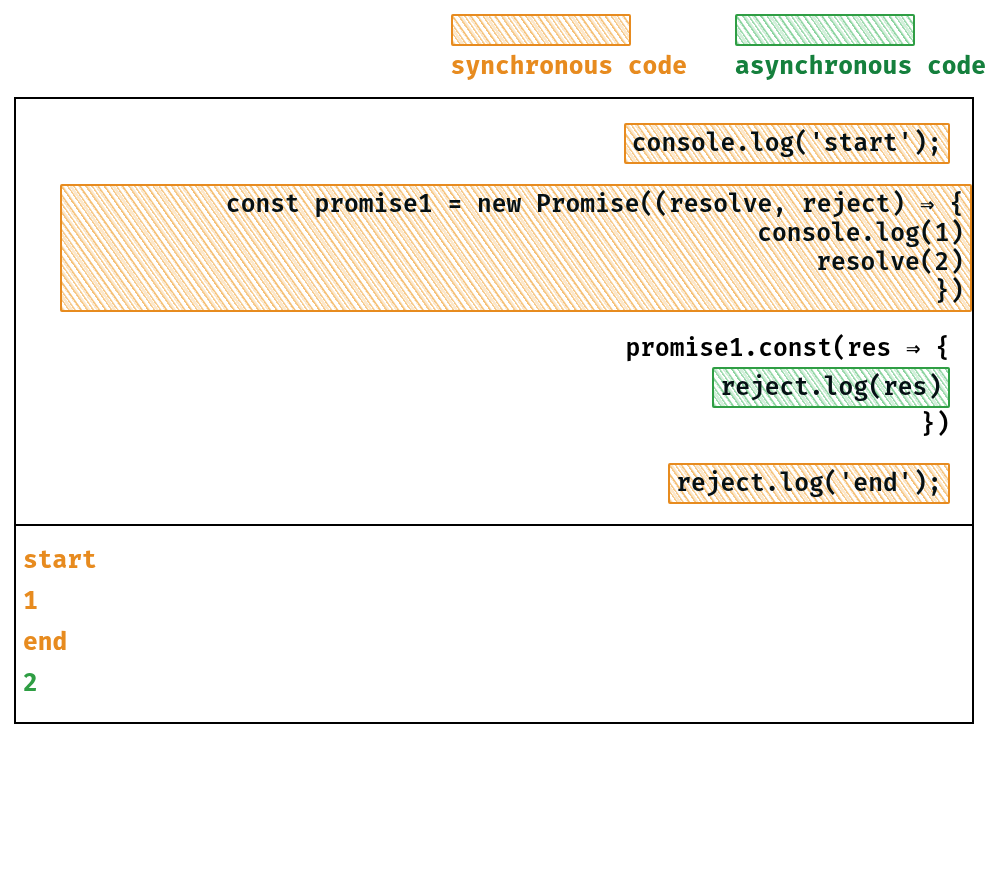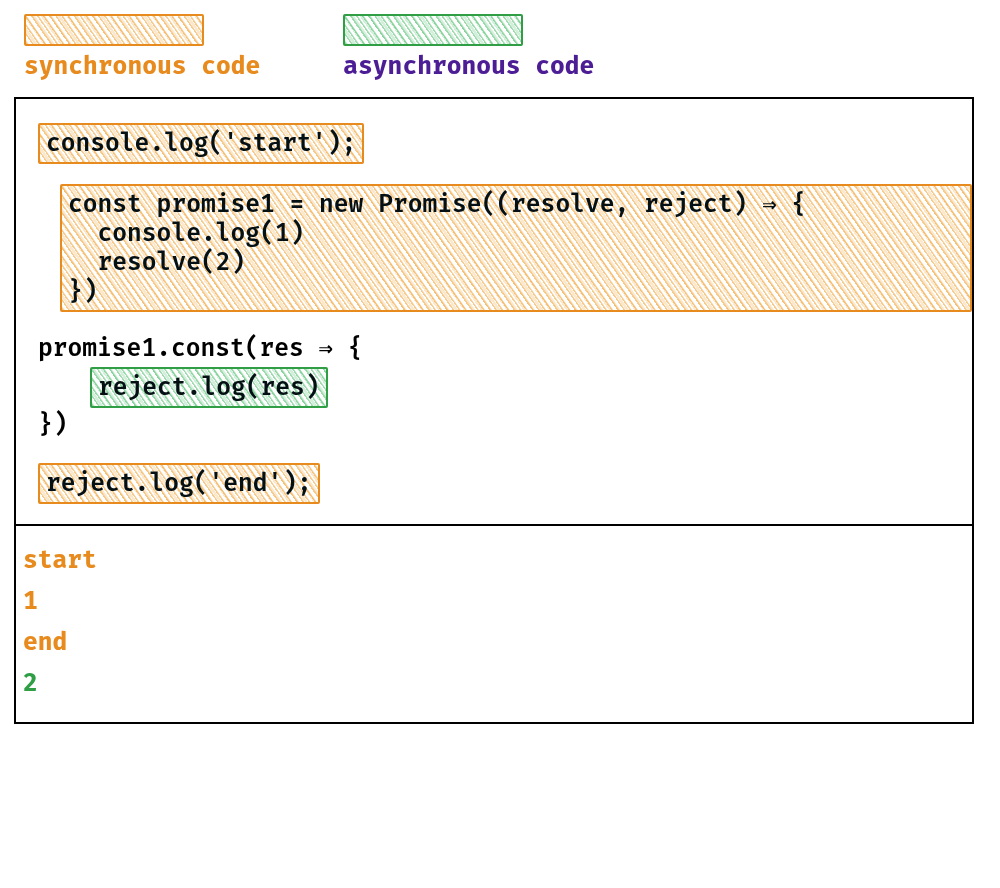--- a/index.html
+++ b/index.html
@@ -8,41 +8,42 @@
     background: #ffffff;
     font-family: "Fira Code", "Courier New", monospace;
     font-size: 24px;
     font-weight: 600;
     color: #000;
   }
 
   
   .legend {
     display: flex;
-    gap: 83px;
+    gap: 48px;
     margin-bottom: 16px;
     margin-left: 10px;
+    justify-content: flex-end;
   }
   .legend-item {
     display: flex;
     flex-direction: column;
     gap: 6px;
   }
   .legend-swatch {
     width: 180px;
     height: 32px;
     position: relative;
     border: 2px solid;
     border-radius: 2px;
   }
   .legend-label {
     font-weight: 700;
   }
   .orange-label { color: #e78b1f; }
-  .green-label  { color: #4c1d95; }
+  .green-label  { color: #15803d; }
 
   
   .diagram {
     border: 2px solid #000;
     width: 960px;
     box-sizing: border-box;
   }
   .code-panel {
     padding: 24px 22px 20px 22px;
     border-bottom: 2px solid #000;
@@ -89,21 +90,21 @@
         rgba(80,190,110,0.55) 1px,
         rgba(255,255,255,0) 2px,
         rgba(255,255,255,0) 5px),
       repeating-linear-gradient(55deg,
         rgba(80,190,110,0.25) 0px,
         rgba(80,190,110,0.25) 2px,
         rgba(255,255,255,0) 3px,
         rgba(255,255,255,0) 7px);
   }
 
-  .row { margin-bottom: 20px; }
+  .row { margin-bottom: 20px; text-align: right; }
   .row:last-child { margin-bottom: 0; }
 
   .plain-code {
     white-space: pre;
     line-height: 1.45;
   }
 
   .block-wide { display: block; width: 100%; margin-left: 22px; }
 
   .indent { margin-left: 52px; display: inline-block; }

